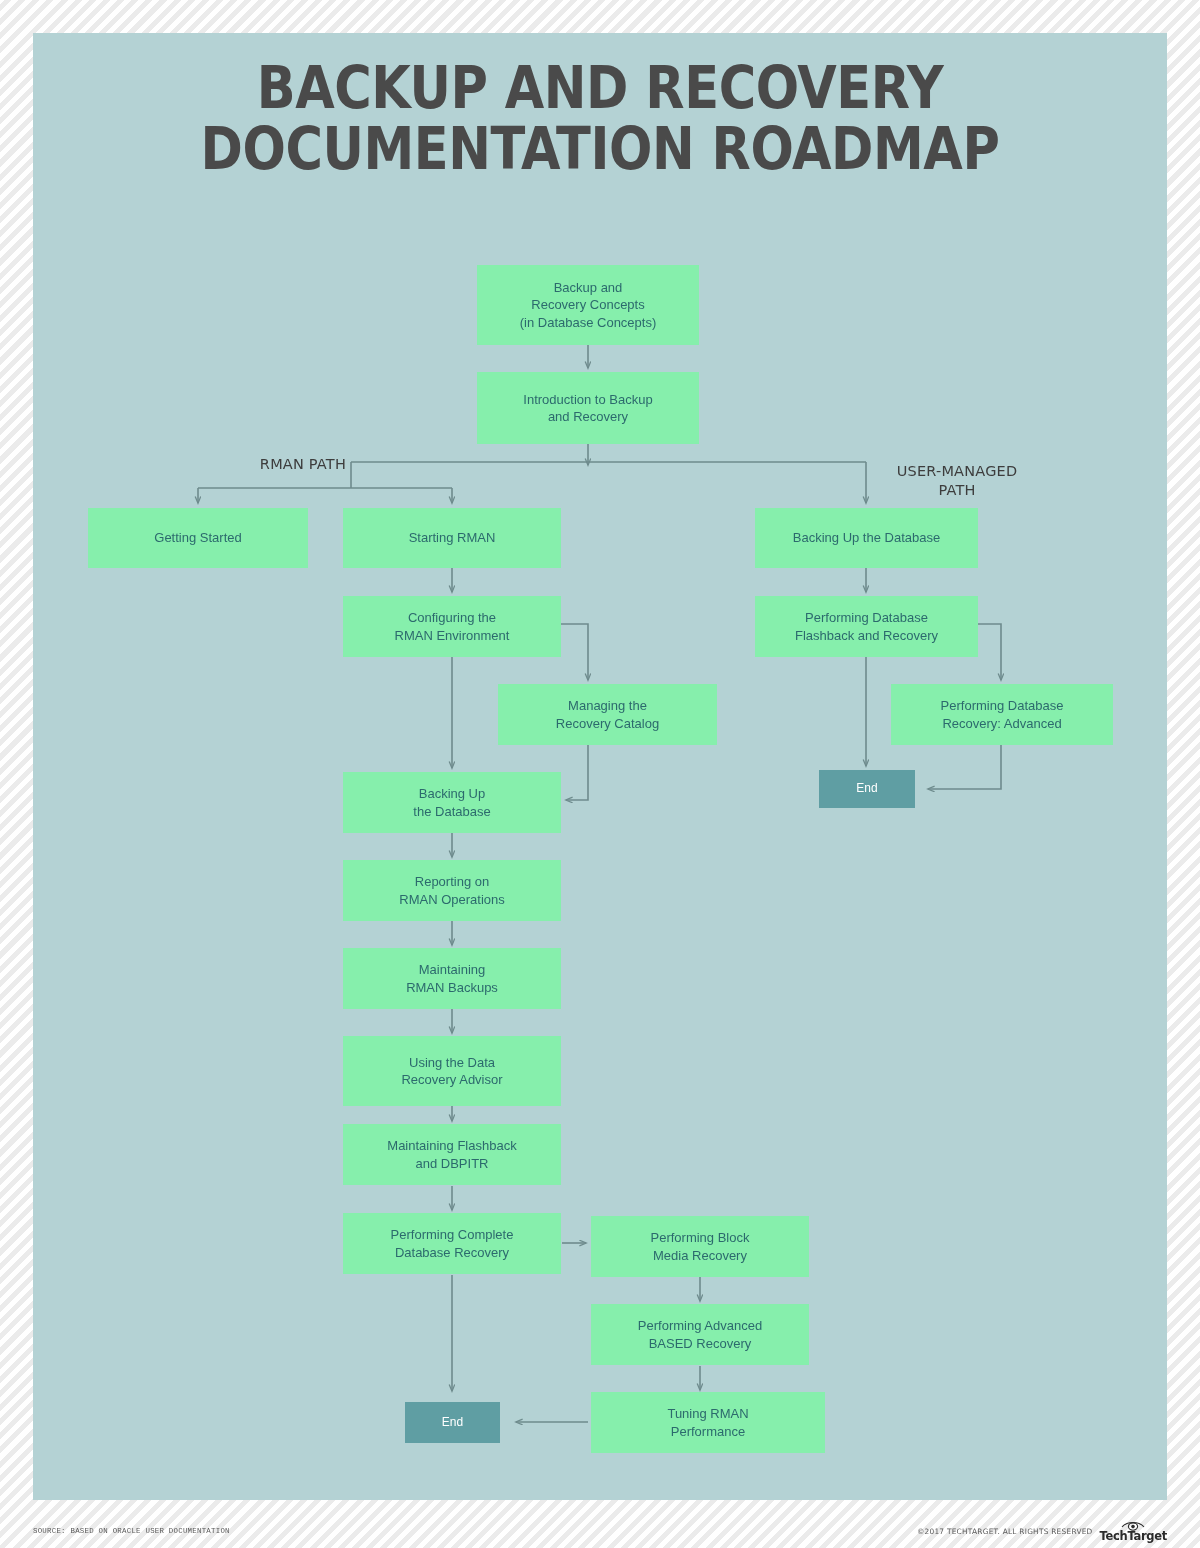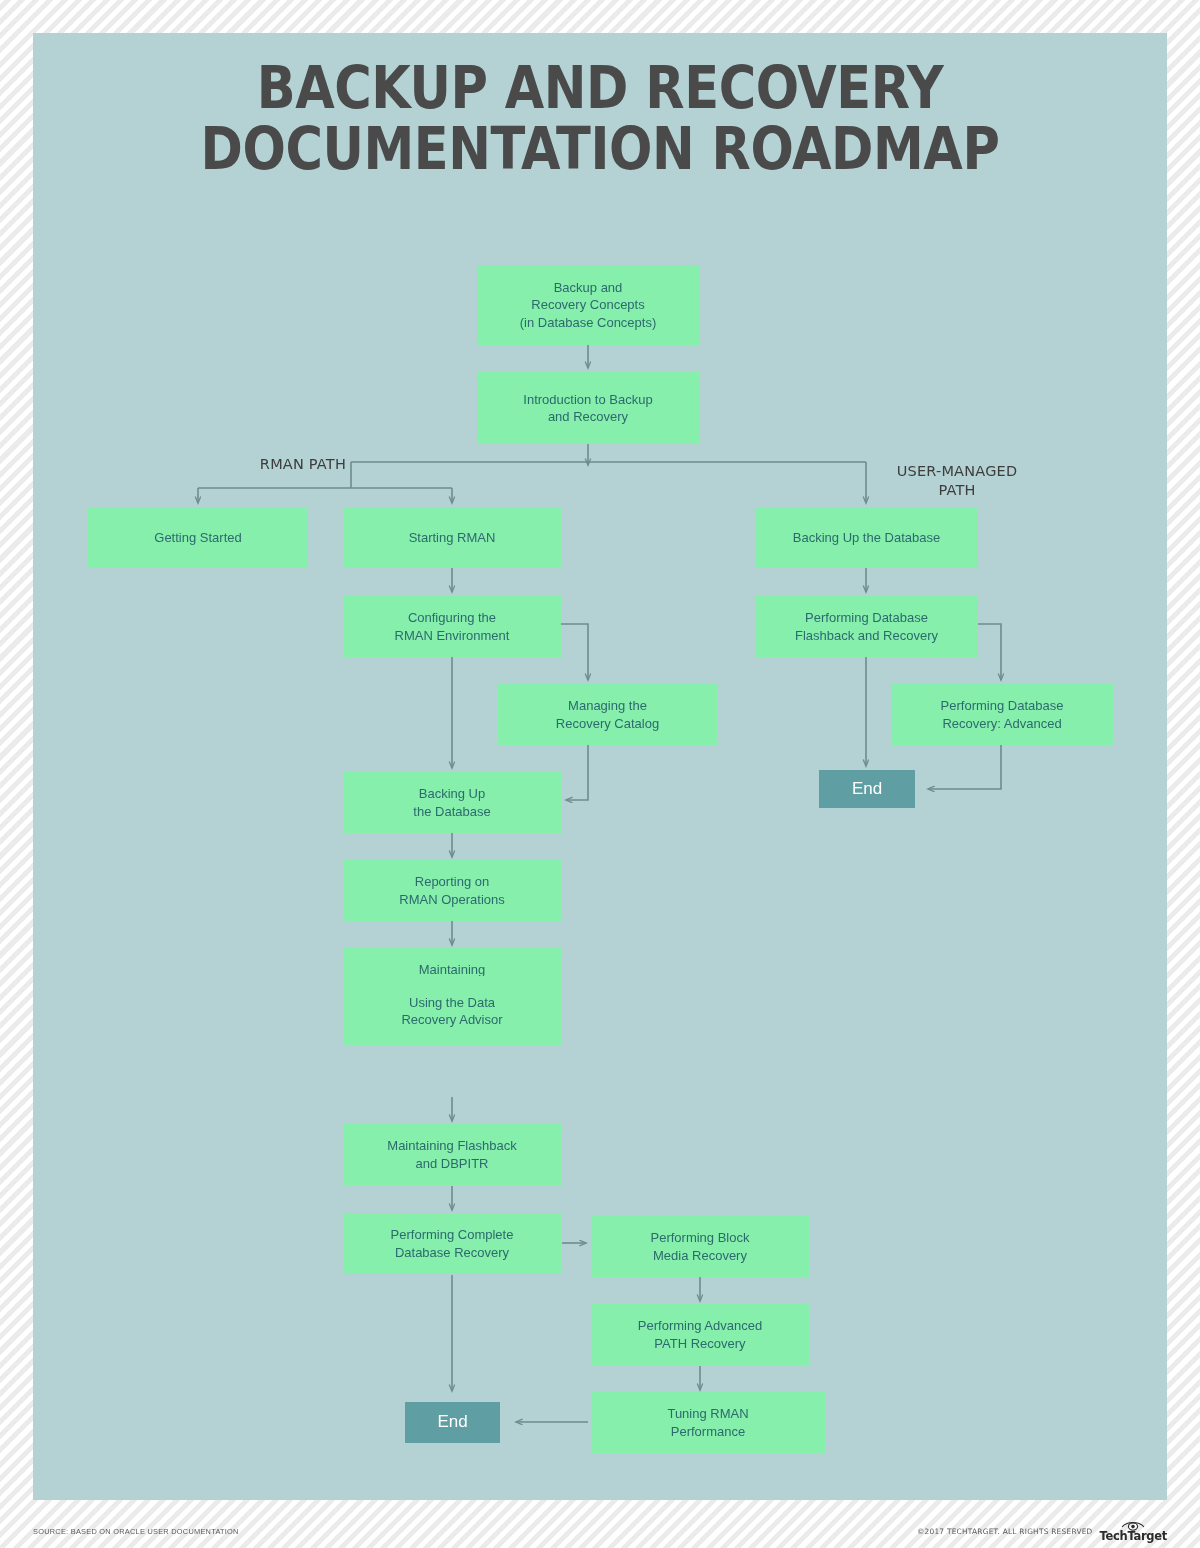--- a/index.html
+++ b/index.html
@@ -55,21 +55,21 @@
     align-items: center;
     justify-content: center;
     text-align: center;
     white-space: pre-line;
     padding: 4px 8px;
   }
 
   .node.end {
     background: #5f9ea3;
     color: #ffffff;
-    font-size: 17px;
+    font-size: 12px;
   }
 
   
   .path-label {
     position: absolute;
     color: #3d3d3d;
     font-size: 14.5px;
     line-height: 1.28;
     font-family: "DejaVu Sans", sans-serif;
     letter-spacing: 0.2px;
@@ -87,21 +87,21 @@
   }
 
   
   #footer-left {
     position: absolute;
     left: 33px;
     top: 1527px;
     font-size: 7.4px;
     letter-spacing: 0.25px;
     color: #5a5a5a;
-    font-family: Liberation Sans, sans-serif;
+    font-family: Liberation Mono, monospace;
   }
   #footer-right {
     position: absolute;
     right: 33px;
     top: 1520px;
     display: flex;
     align-items: center;
     gap: 7px;
   }
   #copyright {
@@ -207,34 +207,34 @@
 
 <div class="node" style="left:343px; top:772px; width:218px; height:61px;">Backing Up
 the Database</div>
 
 <div class="node" style="left:343px; top:860px; width:218px; height:61px;">Reporting on
 RMAN Operations</div>
 
 <div class="node" style="left:343px; top:948px; width:218px; height:61px;">Maintaining
 RMAN Backups</div>
 
-<div class="node" style="left:343px; top:976px; width:218px; height:70px;">Using the Data
+<div class="node" style="left:343px; top:1036px; width:218px; height:70px;">Using the Data
 Recovery Advisor</div>
 
 <div class="node" style="left:343px; top:1124px; width:218px; height:61px;">Maintaining Flashback
 and DBPITR</div>
 
 <div class="node" style="left:343px; top:1213px; width:218px; height:61px;">Performing Complete
 Database Recovery</div>
 
 <div class="node" style="left:591px; top:1216px; width:218px; height:61px;">Performing Block
 Media Recovery</div>
 
 <div class="node" style="left:591px; top:1304px; width:218px; height:61px;">Performing Advanced
-PATH Recovery</div>
+BASED Recovery</div>
 
 <div class="node" style="left:591px; top:1392px; width:234px; height:61px;">Tuning RMAN
 Performance</div>
 
 <div class="node end" style="left:405px; top:1402px; width:95px; height:41px;">End</div>
 
 <div class="node" style="left:755px; top:508px; width:223px; height:60px;">Backing Up the Database</div>
 
 <div class="node" style="left:755px; top:596px; width:223px; height:61px;">Performing Database
 Flashback and Recovery</div>

